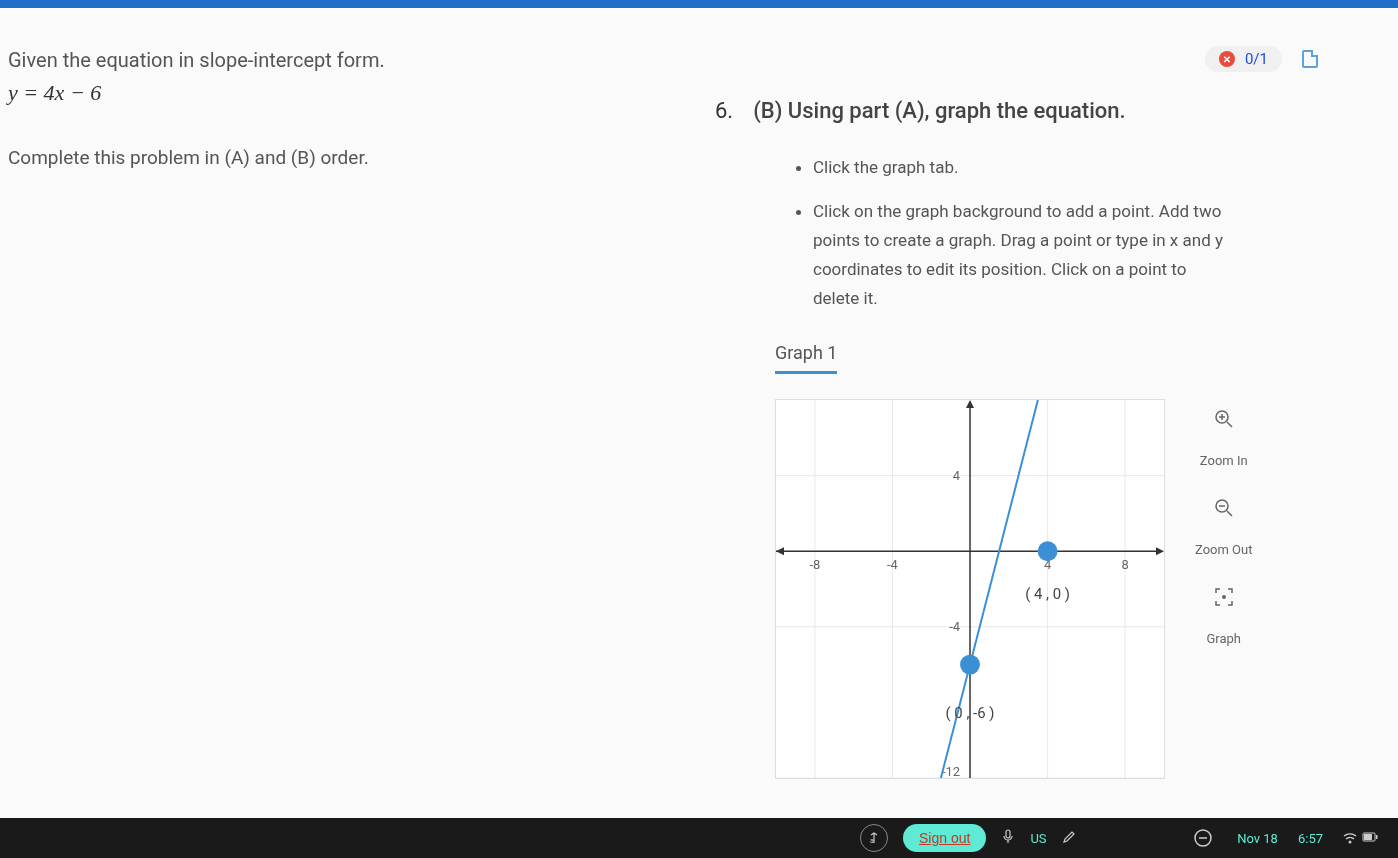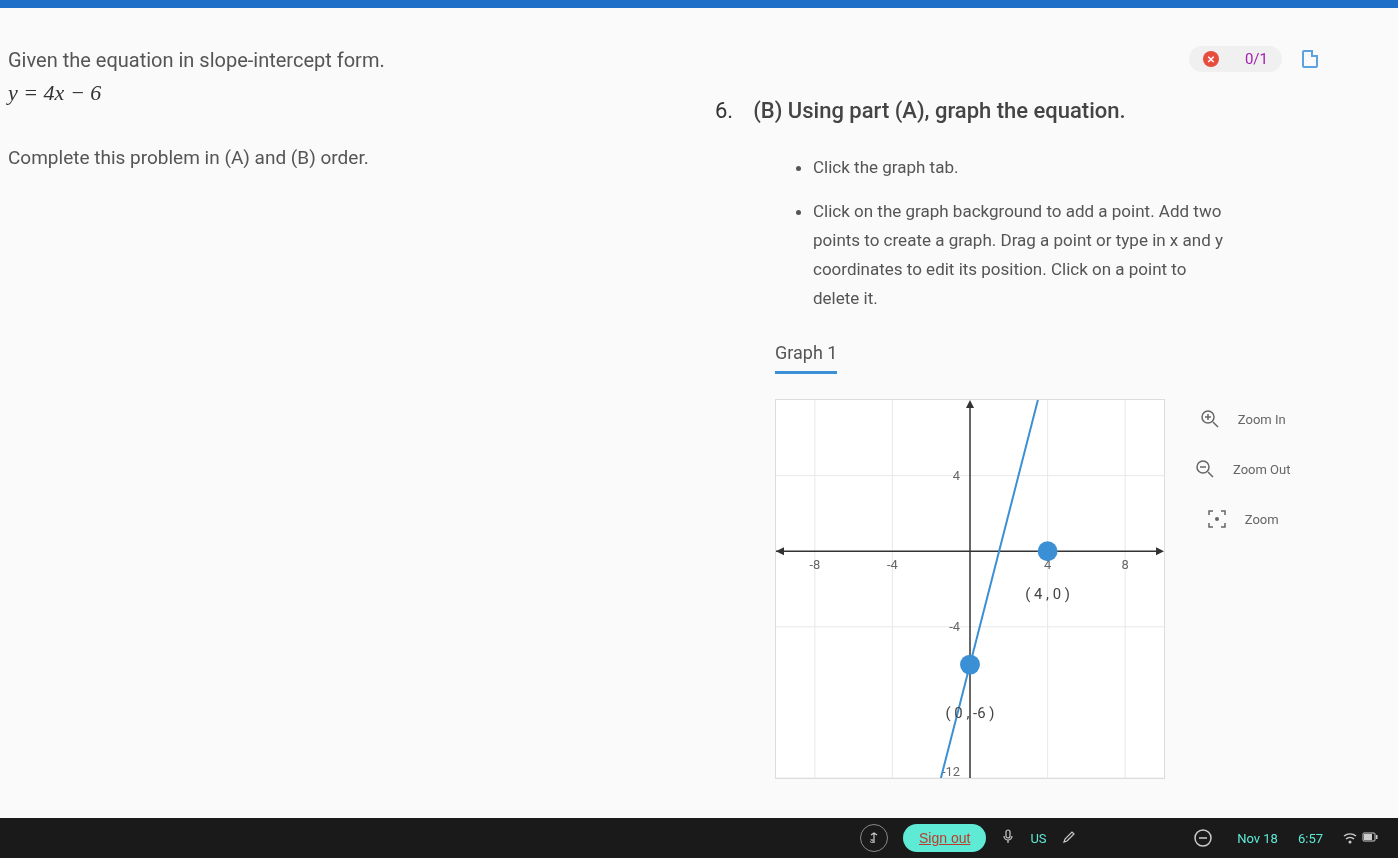--- a/index.html
+++ b/index.html
@@ -72,22 +72,21 @@
       background: #e74c3c;
       display: flex;
       align-items: center;
       justify-content: center;
       color: white;
       font-size: 10px;
       font-weight: bold;
     }
     .score-text {
       font-size: 15px;
-      color: #a21caf;
-      margin-left: 16px;
+      color: #1d4ed8;
     }
     .doc-icon {
       width: 16px;
       height: 18px;
       border: 2px solid #5aa3e0;
       border-radius: 2px;
       position: relative;
     }
     .doc-icon::after {
       content: "";
@@ -171,23 +170,23 @@
     }
     .zoom-controls {
       display: flex;
       flex-direction: column;
       gap: 30px;
       align-items: center;
       padding-top: 10px;
     }
     .zoom-btn {
       display: flex;
-      flex-direction: row;
-      align-items: center;
-      gap: 18px;
+      flex-direction: column;
+      align-items: center;
+      gap: 24px;
       cursor: pointer;
     }
     .zoom-label {
       font-size: 13px;
       color: #666;
     }
     .taskbar {
       position: absolute;
       bottom: 0;
       left: 0;
@@ -334,21 +333,21 @@
             <line x1="13" y1="13" x2="18" y2="18" stroke="#666" stroke-width="1.5"></line>
             <line x1="5" y1="8" x2="11" y2="8" stroke="#666" stroke-width="1.5"></line>
           </svg>
           <span class="zoom-label">Zoom Out</span>
         </div>
         <div class="zoom-btn">
           <svg width="20" height="20" viewBox="0 0 20 20">
             <path d="M2,6 L2,2 L6,2 M14,2 L18,2 L18,6 M18,14 L18,18 L14,18 M6,18 L2,18 L2,14" fill="none" stroke="#666" stroke-width="1.5"></path>
             <circle cx="10" cy="10" r="2" fill="#666"></circle>
           </svg>
-          <span class="zoom-label">Zoom</span>
+          <span class="zoom-label">Graph</span>
         </div>
       </div>
     </div>
   </div>
 </div>
 
 <div class="taskbar">
   <div class="taskbar-left">
     <div class="circle-btn">
       <svg width="14" height="14" viewBox="0 0 14 14">

